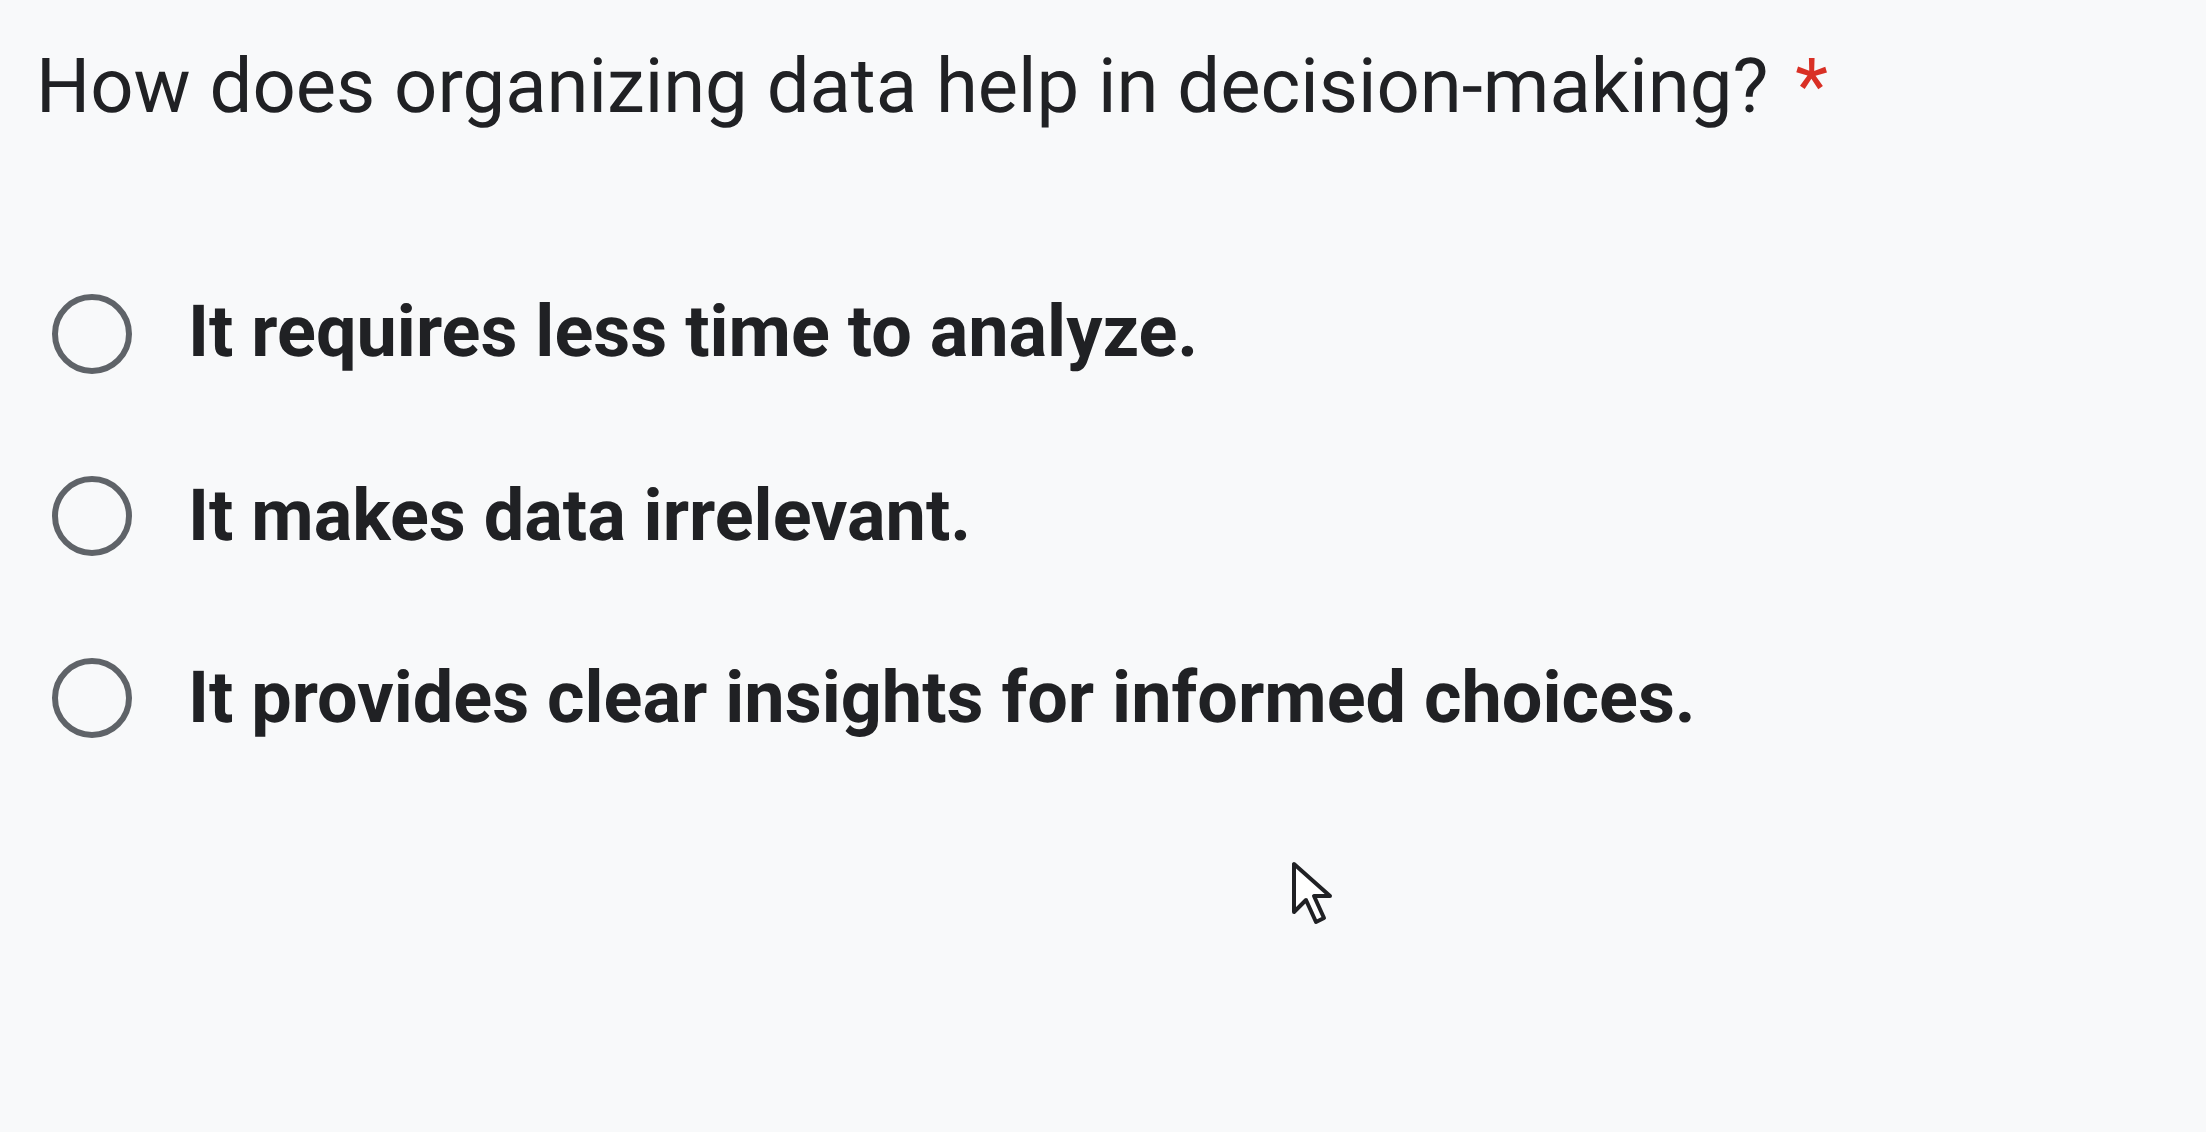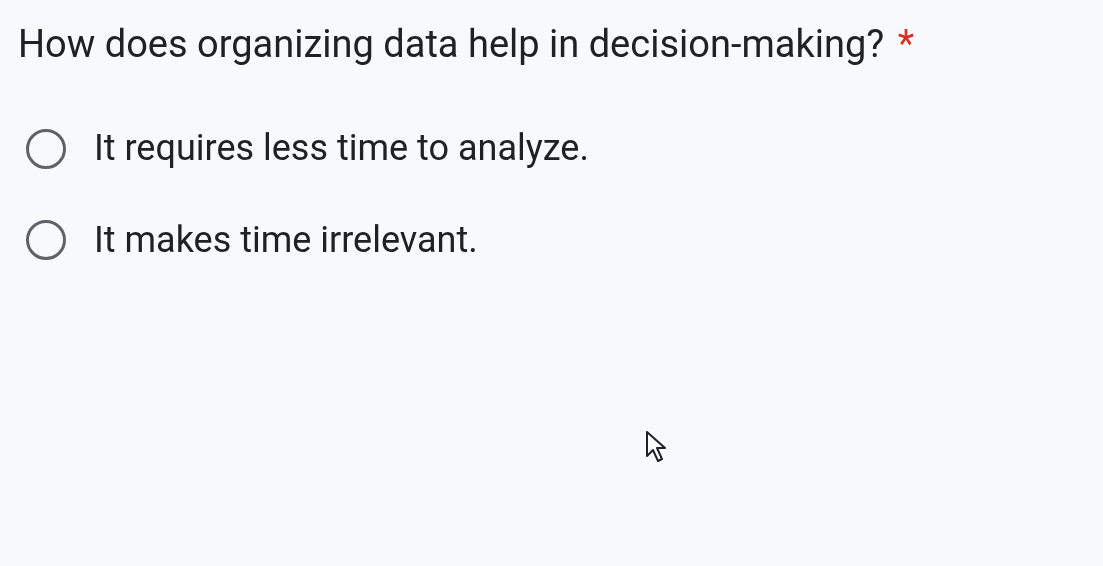--- a/index.html
+++ b/index.html
@@ -17,21 +17,21 @@
       position: relative;
     }
     .question-container {
       display: flex;
       flex-direction: column;
     }
     .question-title {
       font-size: 38px;
       font-weight: 400;
       color: #202124;
-      margin-bottom: 58px;
+      margin-bottom: 76px;
       line-height: 1.3;
     }
     .required-asterisk {
       color: #d93025;
       margin-left: 4px;
     }
     .options-list {
       display: flex;
       flex-direction: column;
       gap: 48px;
@@ -46,21 +46,21 @@
     .radio-circle {
       width: 40px;
       height: 40px;
       border: 3px solid #5f6368;
       border-radius: 50%;
       flex-shrink: 0;
       background: transparent;
     }
     .option-label {
       font-size: 36px;
-      font-weight: 400;
+      font-weight: 700;
       color: #202124;
       line-height: 1.2;
     }
     .cursor-icon {
       position: absolute;
       left: 645px;
       top: 430px;
       pointer-events: none;
     }
   </style>
@@ -74,22 +74,26 @@
   </div>
 
   <div class="options-list">
     <div class="option-row">
       <div class="radio-circle"></div>
       <span class="option-label">It requires less time to analyze.</span>
     </div>
 
     <div class="option-row">
       <div class="radio-circle"></div>
-      <span class="option-label">It makes time irrelevant.</span>
+      <span class="option-label">It makes data irrelevant.</span>
     </div>
 
+    <div class="option-row">
+      <div class="radio-circle"></div>
+      <span class="option-label">It provides clear insights for informed choices.</span>
+    </div>
 
   </div>
 </div>
 
 <svg class="cursor-icon" width="28" height="36" viewBox="0 0 28 36">
   <path d="M 2 2 L 2 26 L 8 20 L 13 31 L 17 29 L 12 18 L 20 18 Z" fill="white" stroke="#202124" stroke-width="2" stroke-linejoin="round"></path>
 </svg>
 
 </body></html>

